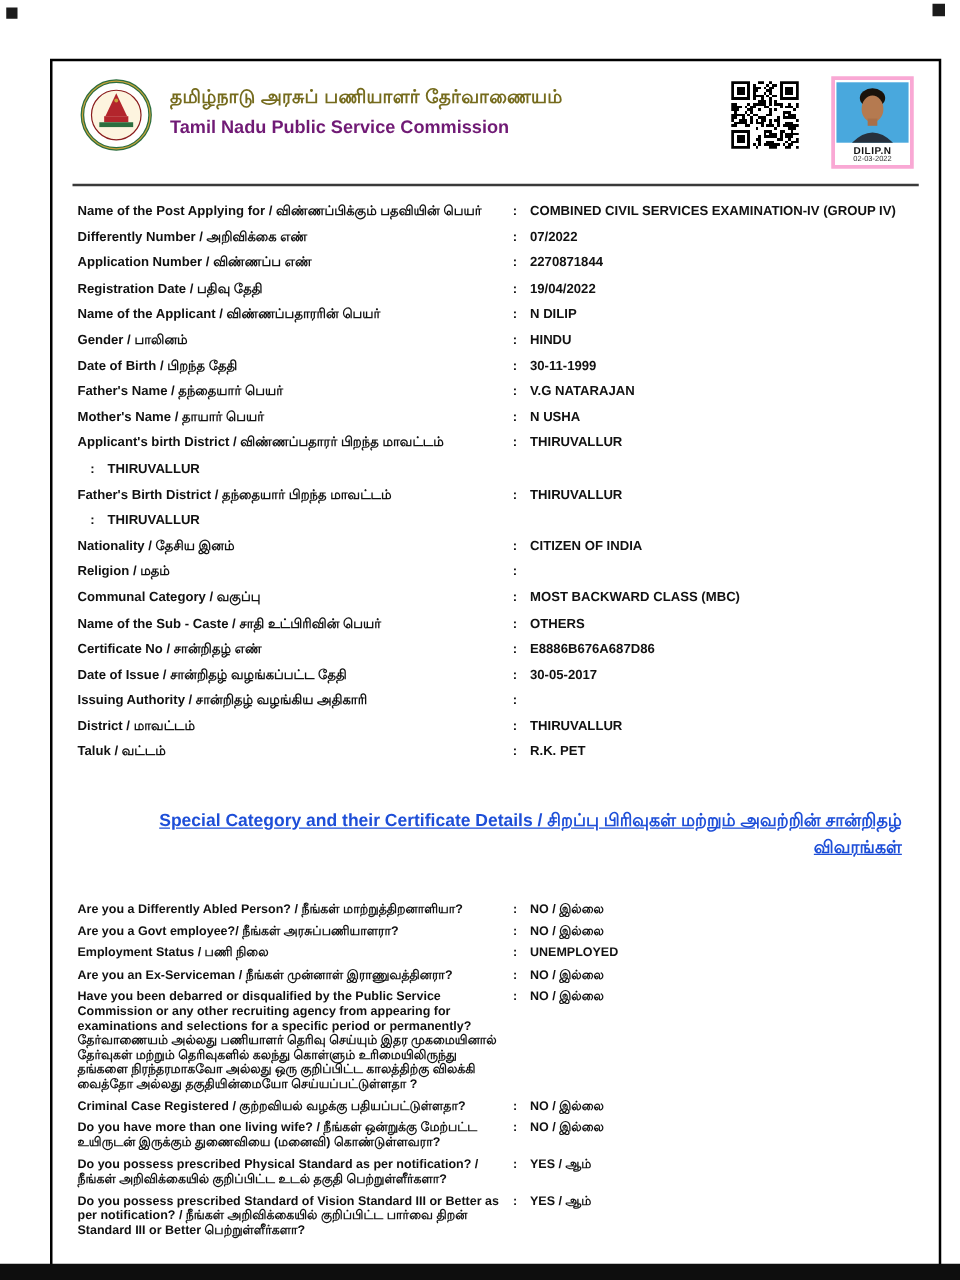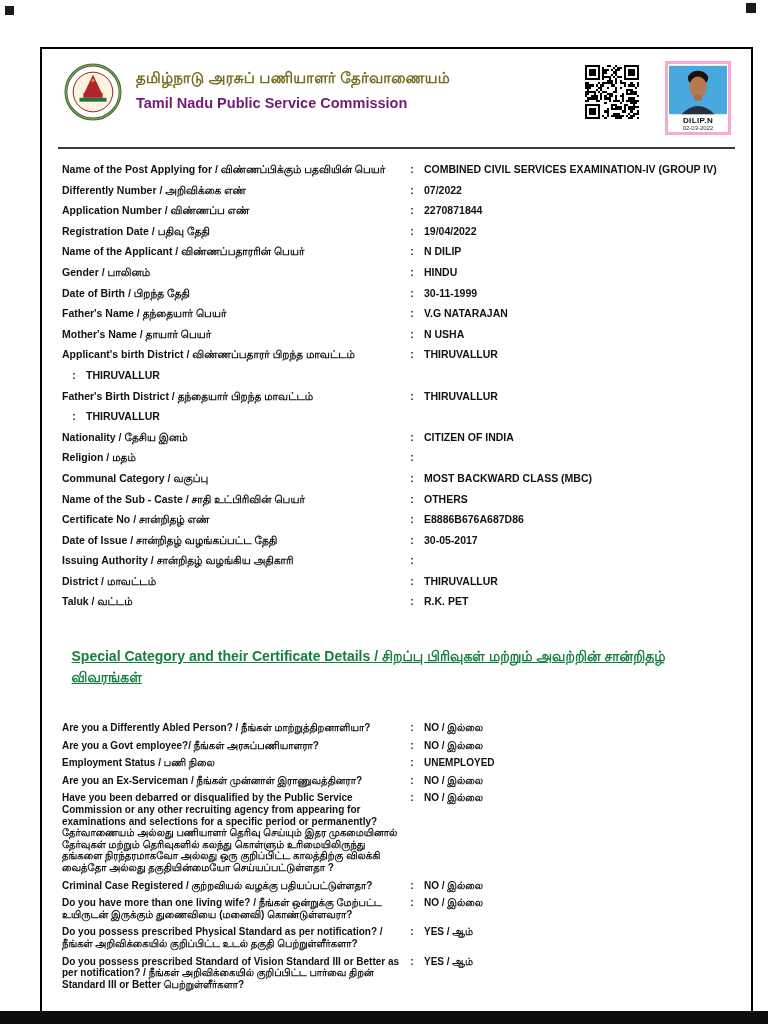--- a/index.html
+++ b/index.html
@@ -28,22 +28,22 @@
     border:3px solid #f9a8d4;padding:1px;background:#fff}
   .photo-img{width:100%;height:50px;display:block}
   .photo-name{font-size:8px;font-weight:700;letter-spacing:.4px;margin-top:1px}
   .photo-date{font-size:6px;color:#333}
   .rule{border:none;border-top:2px solid #3a3a3a;margin:6px -4px 14px}
   .row{display:flex;margin-bottom:8px;font-size:10.5px;font-weight:700;line-height:1.2}
   .lbl{width:338px;flex:none}
   .sep{width:24px;flex:none;text-align:center}
   .val{flex:1}
   .section-title{
-    font-size:14px;font-weight:700;text-align:left;text-decoration:underline;
-    margin:38px auto 34px;max-width:650px;line-height:1.5;color:#15803d;
+    font-size:14px;font-weight:700;text-align:right;text-decoration:underline;
+    margin:38px auto 34px;max-width:650px;line-height:1.5;color:#1d4ed8;
   }
   #special-fields .row{margin-bottom:6px;font-size:10px;line-height:1.16}
 </style>
 </head>
 <body>
 
 <div class="mark tl"></div>
 <div class="mark tr"></div>
 
 <div class="sheet">

